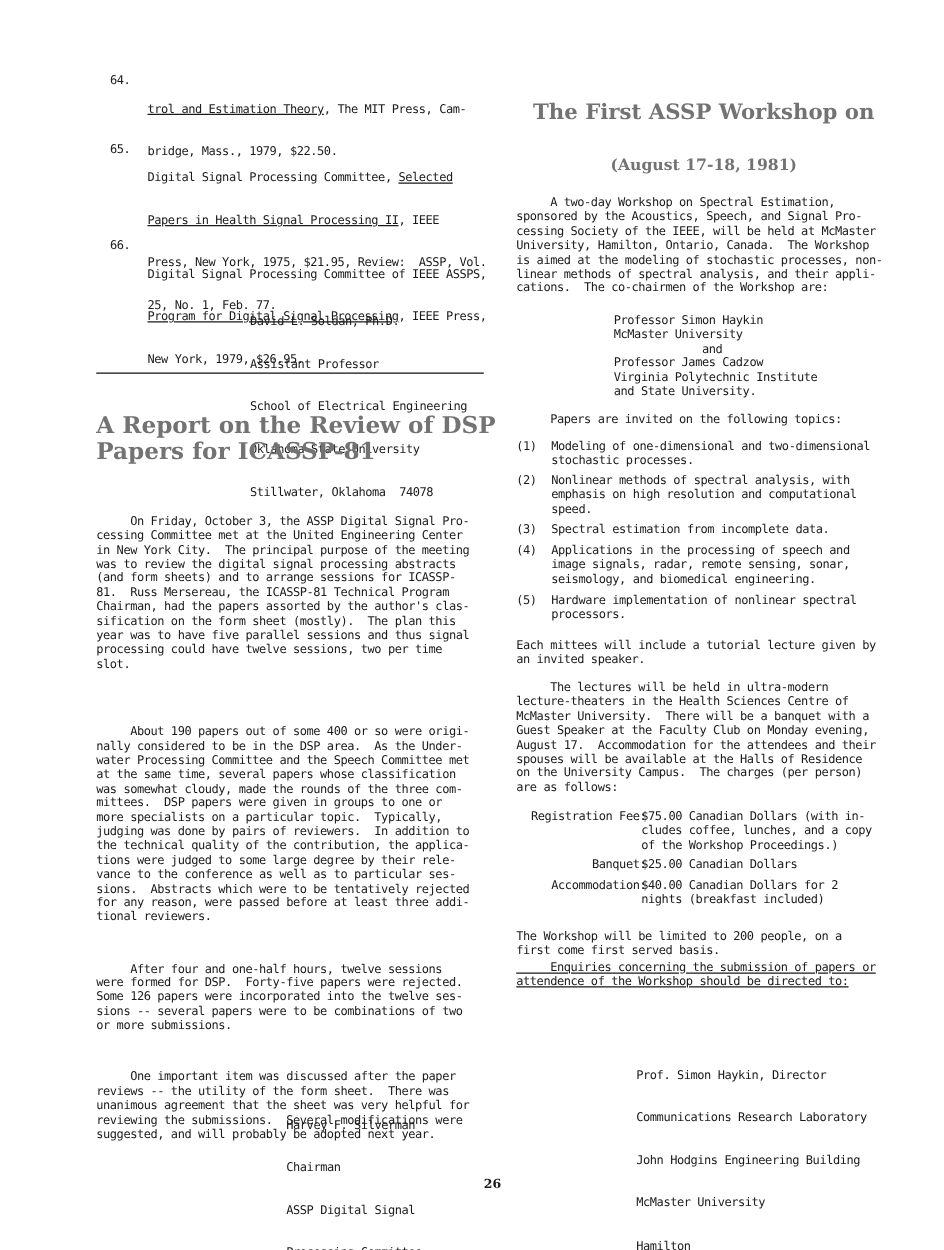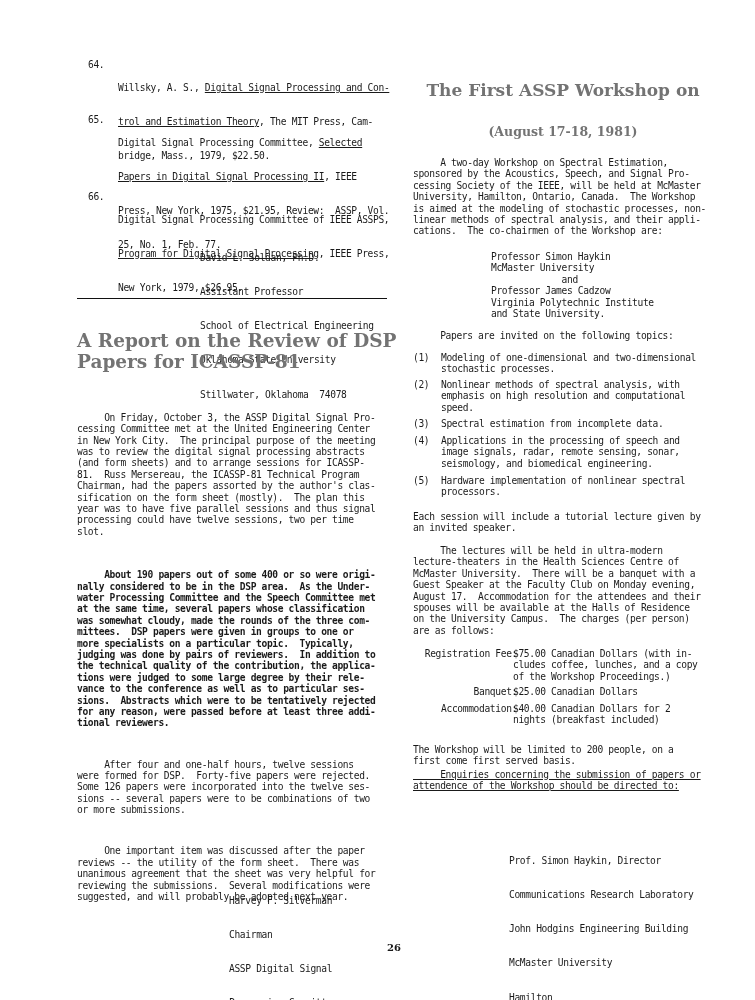--- a/index.html
+++ b/index.html
@@ -26,31 +26,30 @@
   .fee-label { position: absolute; text-align: right; width: 106px; left: 411px; }
   .fee-value { position: absolute; left: 513px; }
   .page-num { position: absolute; left: 387px; top: 942px; font-family: "DejaVu Serif", "Liberation Serif", serif; font-weight: bold; font-size: 10px; }
 </style>
 </head>
 <body>
 
 <div class="ref mono" style="top:29px; height:36px;">
   <span class="num">64.</span>
   <div class="body">
-    <div><span>Willsky, A. S., </span><span class="u">Digital Signal Processing and Con-</span></div>
     <div><span class="u">trol and Estimation Theory</span><span>, The MIT Press, Cam-</span></div>
     <div><span>bridge, Mass., 1979, $22.50.</span></div>
   </div>
 </div>
 
 <div class="ref mono" style="top:84px; height:48px;">
   <span class="num">65.</span>
   <div class="body">
     <div><span>Digital Signal Processing Committee, </span><span class="u">Selected</span></div>
-    <div><span class="u">Papers in Digital Signal Processing II</span><span>, IEEE</span></div>
+    <div><span class="u">Papers in Health Signal Processing II</span><span>, IEEE</span></div>
     <div><span>Press, New York, 1975, $21.95, Review:  ASSP, Vol.</span></div>
     <div><span>25, No. 1, Feb. 77.</span></div>
   </div>
 </div>
 
 <div class="ref mono" style="top:161px; height:36px;">
   <span class="num">66.</span>
   <div class="body">
     <div><span>Digital Signal Processing Committee of IEEE ASSPS,</span></div>
     <div><span class="u">Program for Digital Signal Processing</span><span>, IEEE Press,</span></div>
@@ -78,21 +77,21 @@
 cessing Committee met at the United Engineering Center
 in New York City.  The principal purpose of the meeting
 was to review the digital signal processing abstracts
 (and form sheets) and to arrange sessions for ICASSP-
 81.  Russ Mersereau, the ICASSP-81 Technical Program
 Chairman, had the papers assorted by the author's clas-
 sification on the form sheet (mostly).  The plan this
 year was to have five parallel sessions and thus signal
 processing could have twelve sessions, two per time
 slot.</p>
-  <p class="para" style="margin-top:9px;font-weight:bold;">     About 190 papers out of some 400 or so were origi-
+  <p class="para" style="margin-top:20px;">     About 190 papers out of some 400 or so were origi-
 nally considered to be in the DSP area.  As the Under-
 water Processing Committee and the Speech Committee met
 at the same time, several papers whose classification
 was somewhat cloudy, made the rounds of the three com-
 mittees.  DSP papers were given in groups to one or
 more specialists on a particular topic.  Typically,
 judging was done by pairs of reviewers.  In addition to
 the technical quality of the contribution, the applica-
 tions were judged to some large degree by their rele-
 vance to the conference as well as to particular ses-
@@ -160,21 +159,21 @@
   <span class="tb">Applications in the processing of speech and
 image signals, radar, remote sensing, sonar,
 seismology, and biomedical engineering.</span>
 </div>
 <div class="topic mono" style="top:475px;">
   <span class="tn">(5)</span>
   <span class="tb">Hardware implementation of nonlinear spectral
 processors.</span>
 </div>
 
-<div class="abs mono" style="left:413px; top:511px;">Each session will include a tutorial lecture given by
+<div class="abs mono" style="left:413px; top:511px;">Each mittees will include a tutorial lecture given by
 an invited speaker.</div>
 
 <div class="abs mono" style="left:413px; top:545px;">     The lectures will be held in ultra-modern
 lecture-theaters in the Health Sciences Centre of
 McMaster University.  There will be a banquet with a
 Guest Speaker at the Faculty Club on Monday evening,
 August 17.  Accommodation for the attendees and their
 spouses will be available at the Halls of Residence
 on the University Campus.  The charges (per person)
 are as follows:</div>

